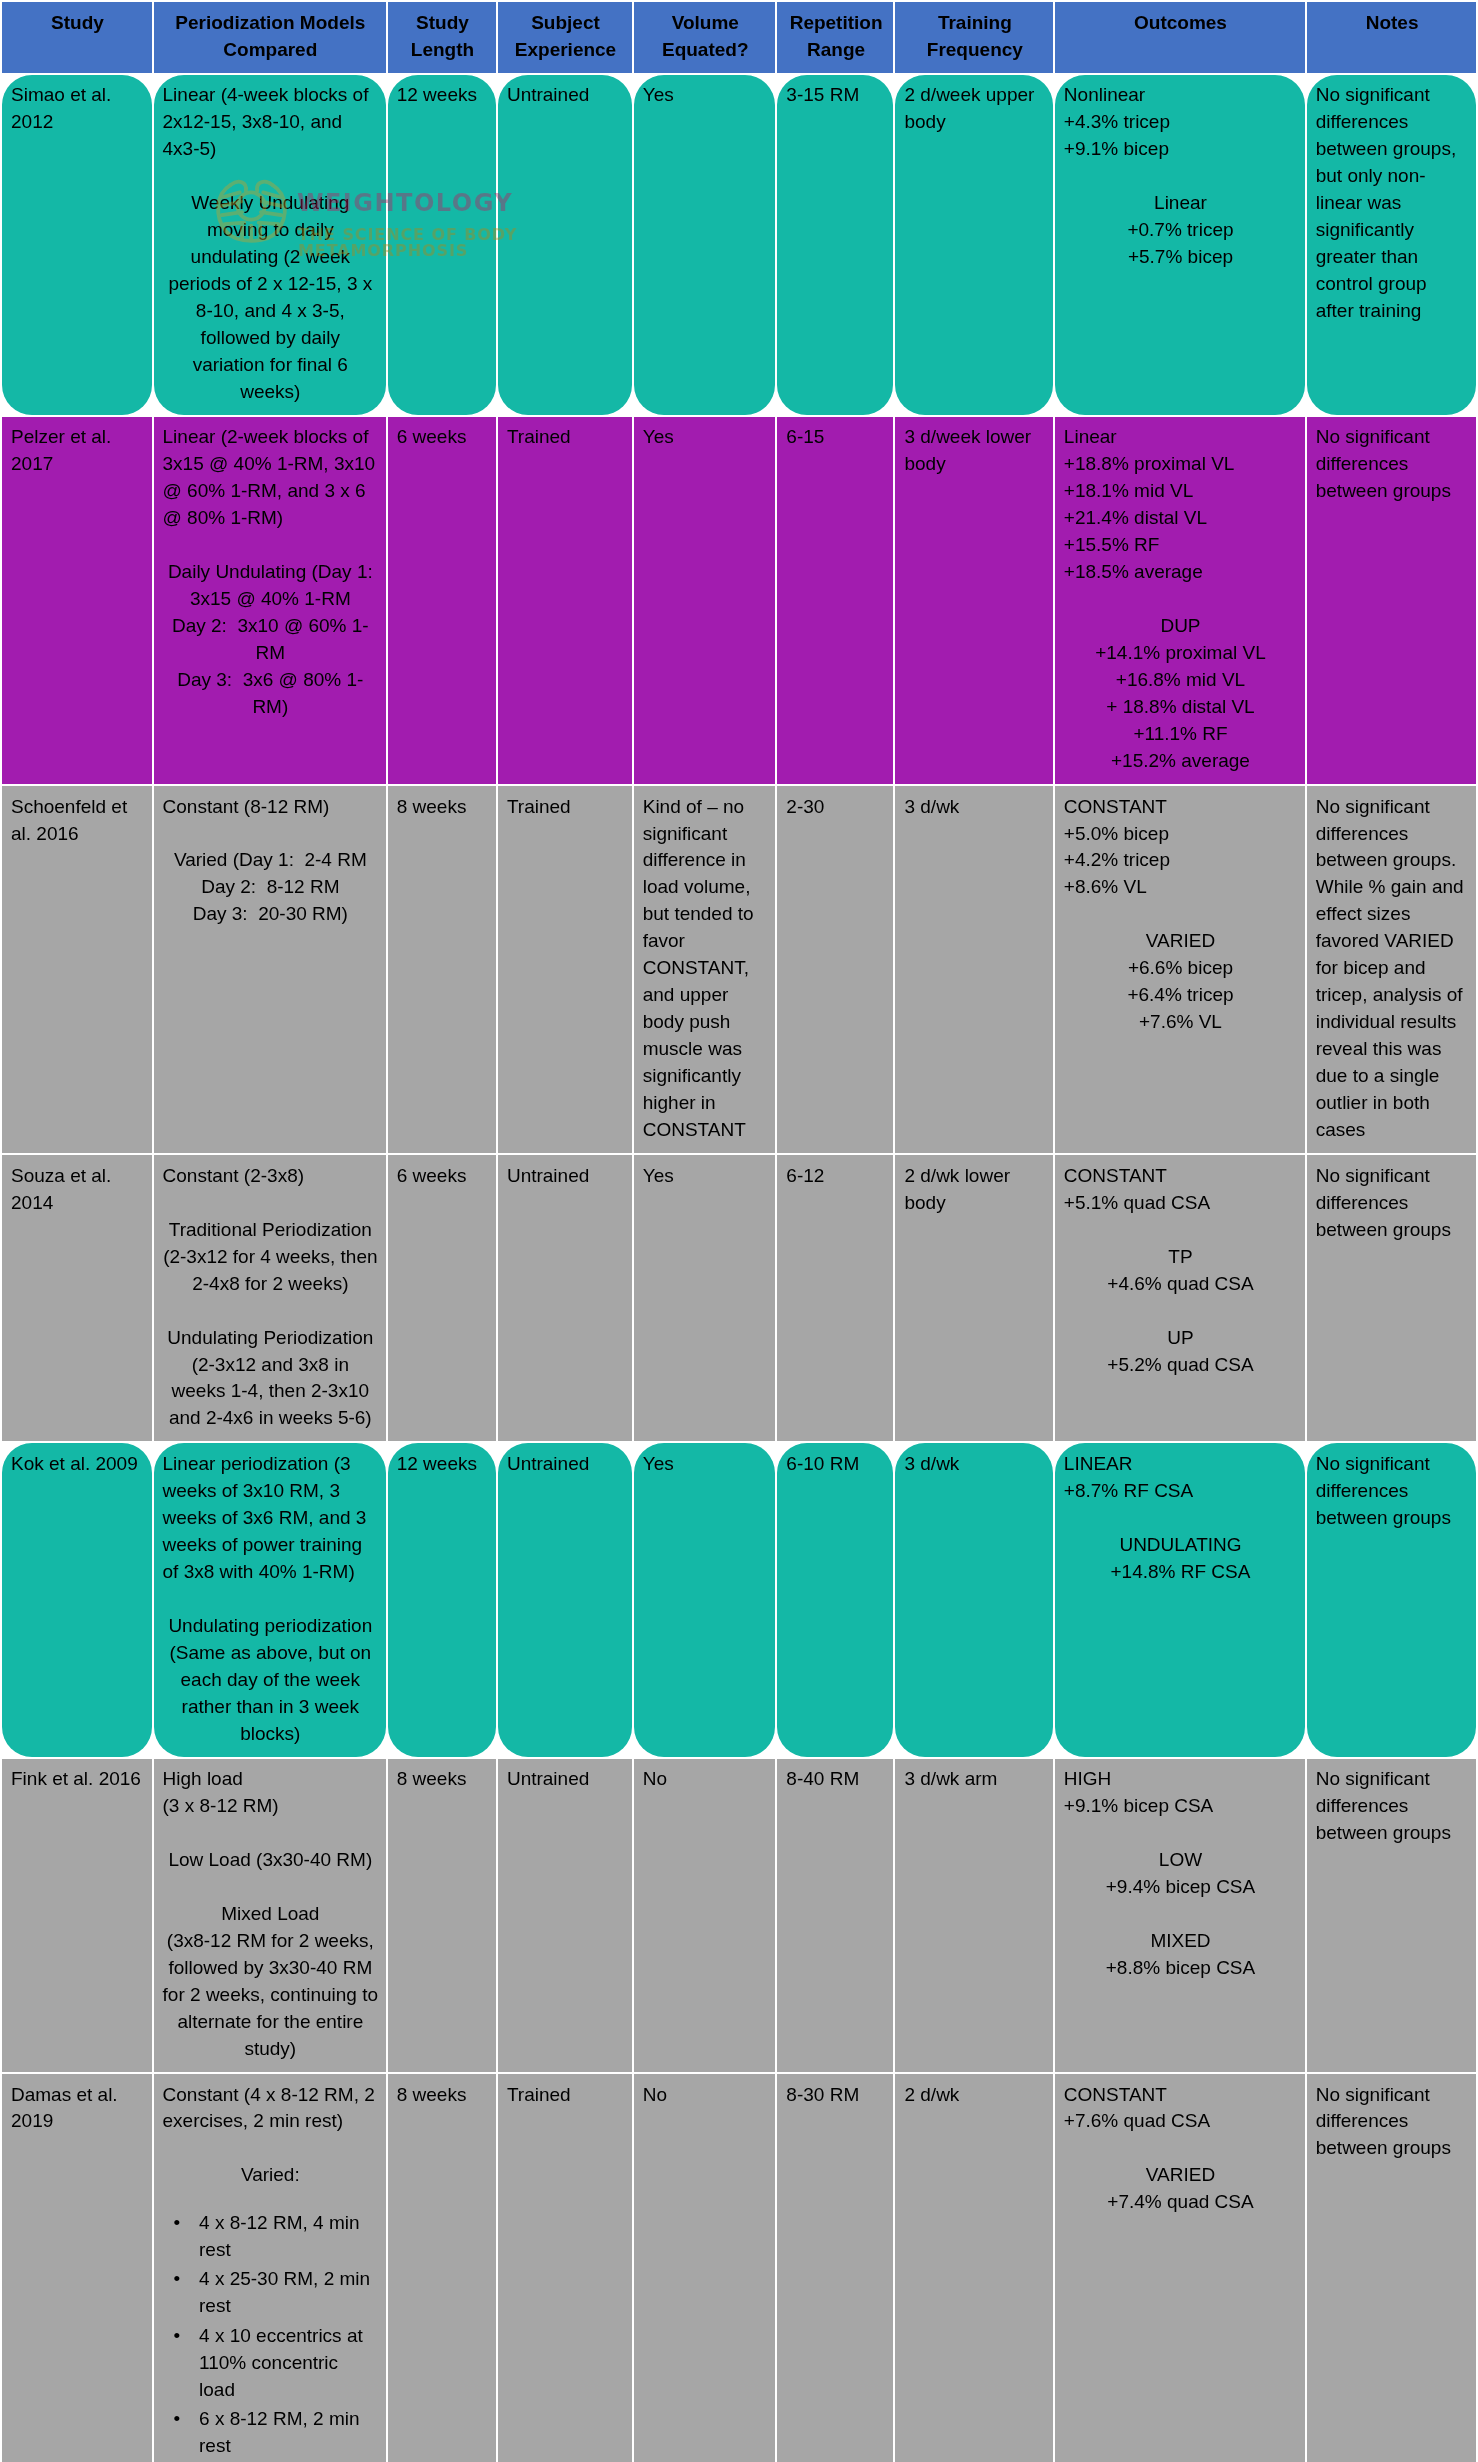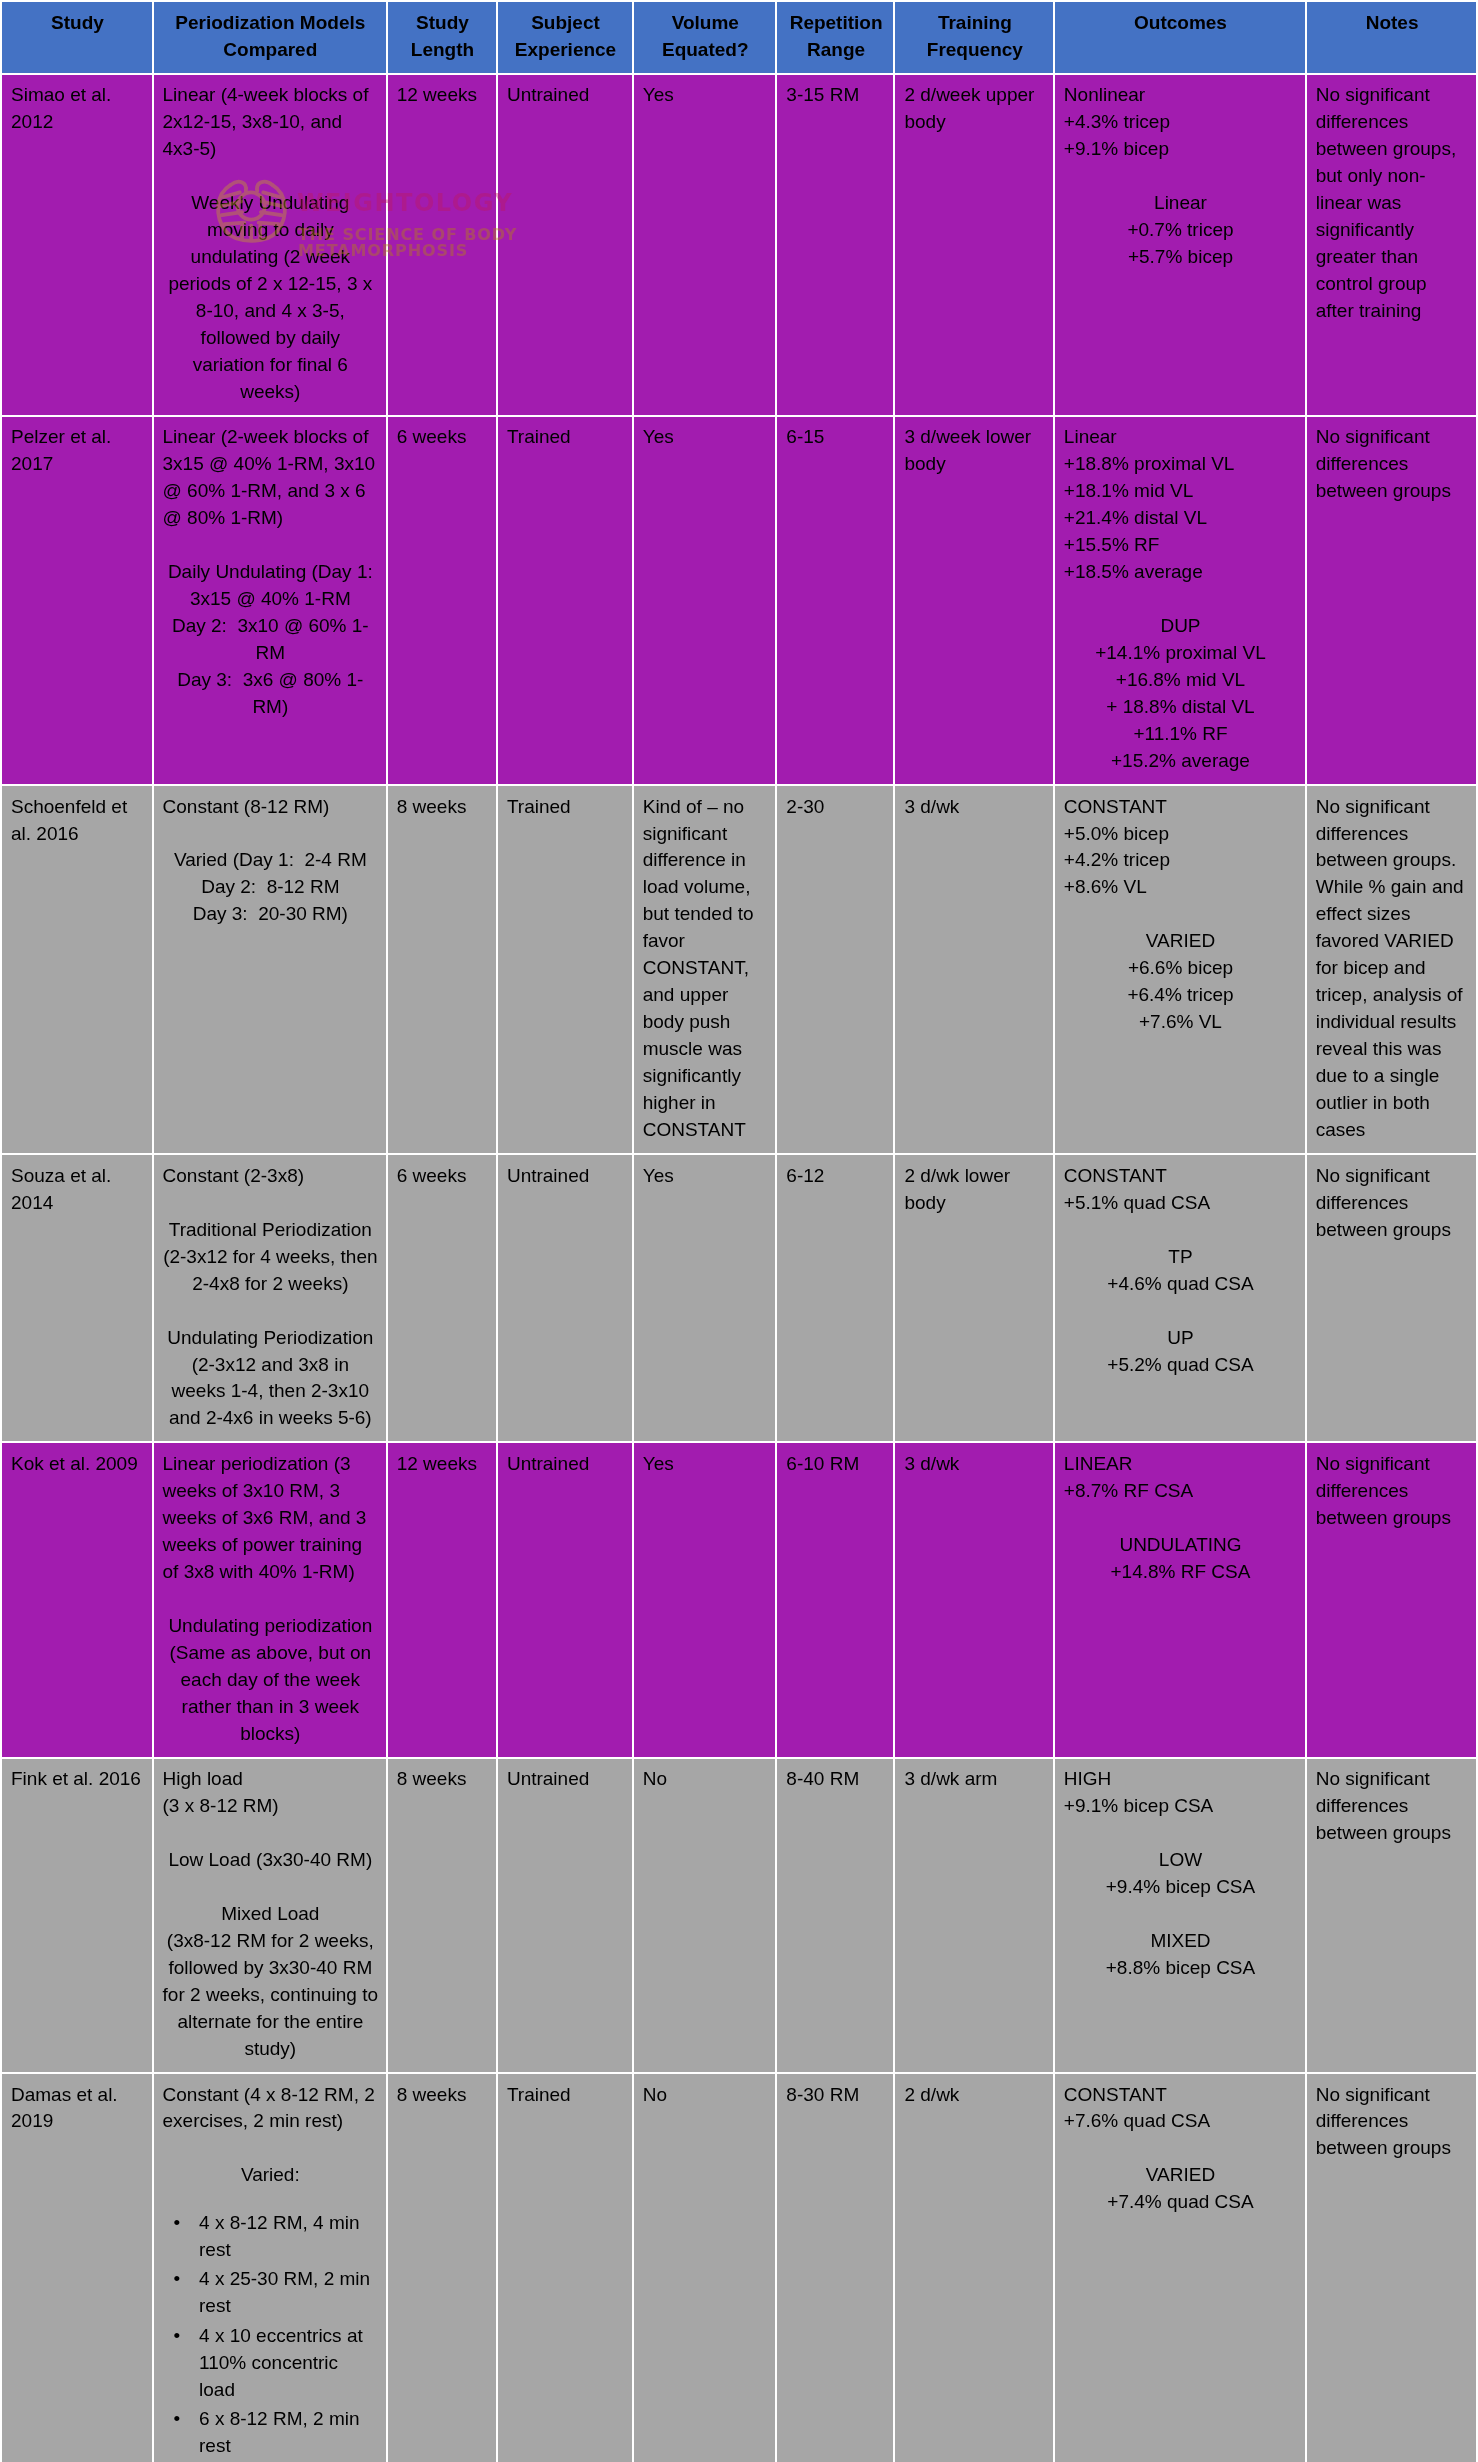--- a/index.html
+++ b/index.html
@@ -37,21 +37,21 @@
   }
   thead th {
     background: #4472C4;
     color: #ffffff;
     font-weight: bold;
     text-align: center;
     font-size: 19px;
     line-height: 1.35;
     padding-top: 9px;
   }
-  tr.row-orange td { background: #a21caf; }
+  tr.row-orange td { background: #14b8a6; border-radius: 30px; }
   tr.row-blue   td { background: #a21caf; }
   tr.row-gray   td { background: #A6A6A6; }
 
   
   col.c-study   { width: 76px; }
   col.c-models  { width: 118px; }
   col.c-length  { width: 55px; }
   col.c-exp     { width: 68px; }
   col.c-vol     { width: 72px; }
   col.c-rep     { width: 59px; }

